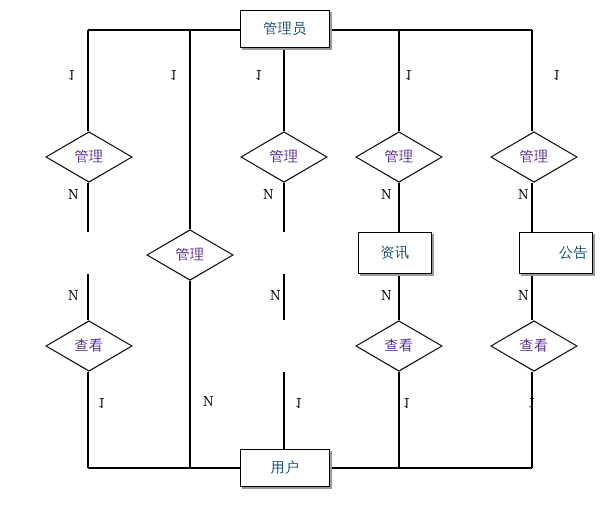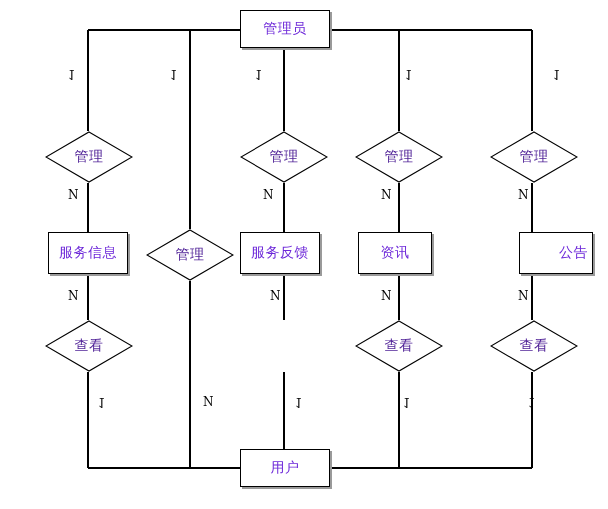--- a/index.html
+++ b/index.html
@@ -30,21 +30,21 @@
     box-sizing: border-box;
   }
   .entity {
     background: #ffffff;
     border: 1px solid #000000;
     box-shadow: 2px 2px 0 0 #9a9a9a;
     display: flex;
     align-items: center;
     justify-content: center;
     font-size: 14px;
-    color: #6d28d9;
+    color: #0c4a6e;
     letter-spacing: 0.5px;
     z-index: 5;
   }
   .rel {
     z-index: 5;
     display: flex;
     align-items: center;
     justify-content: center;
   }
   .rel .dia {
@@ -111,27 +111,21 @@
       <path d="M 88 468 L 240 468"></path>
       <path d="M 330 468 L 532 468"></path>
 
     </g>
   </svg>
 
   <div class="node entity" style="left:240px; top:10px; width:90px; height:38px;">
     <span>管理员</span>
   </div>
 
-  <div class="node entity" style="left:48px; top:232px; width:80px; height:42px;">
-    <span>服务信息</span>
-  </div>
-
-  <div class="node entity" style="left:240px; top:232px; width:80px; height:42px;">
-    <span>服务反馈</span>
-  </div>
+
 
   <div class="node entity" style="left:358px; top:232px; width:74px; height:42px;text-align:center;">
     <span>资讯</span>
   </div>
 
   <div class="node entity" style="left:519px; top:232px; width:74px; height:42px;padding-left:35px;">
     <span>公告</span>
   </div>
 
   <div class="node entity" style="left:240px; top:449px; width:90px; height:38px;">

